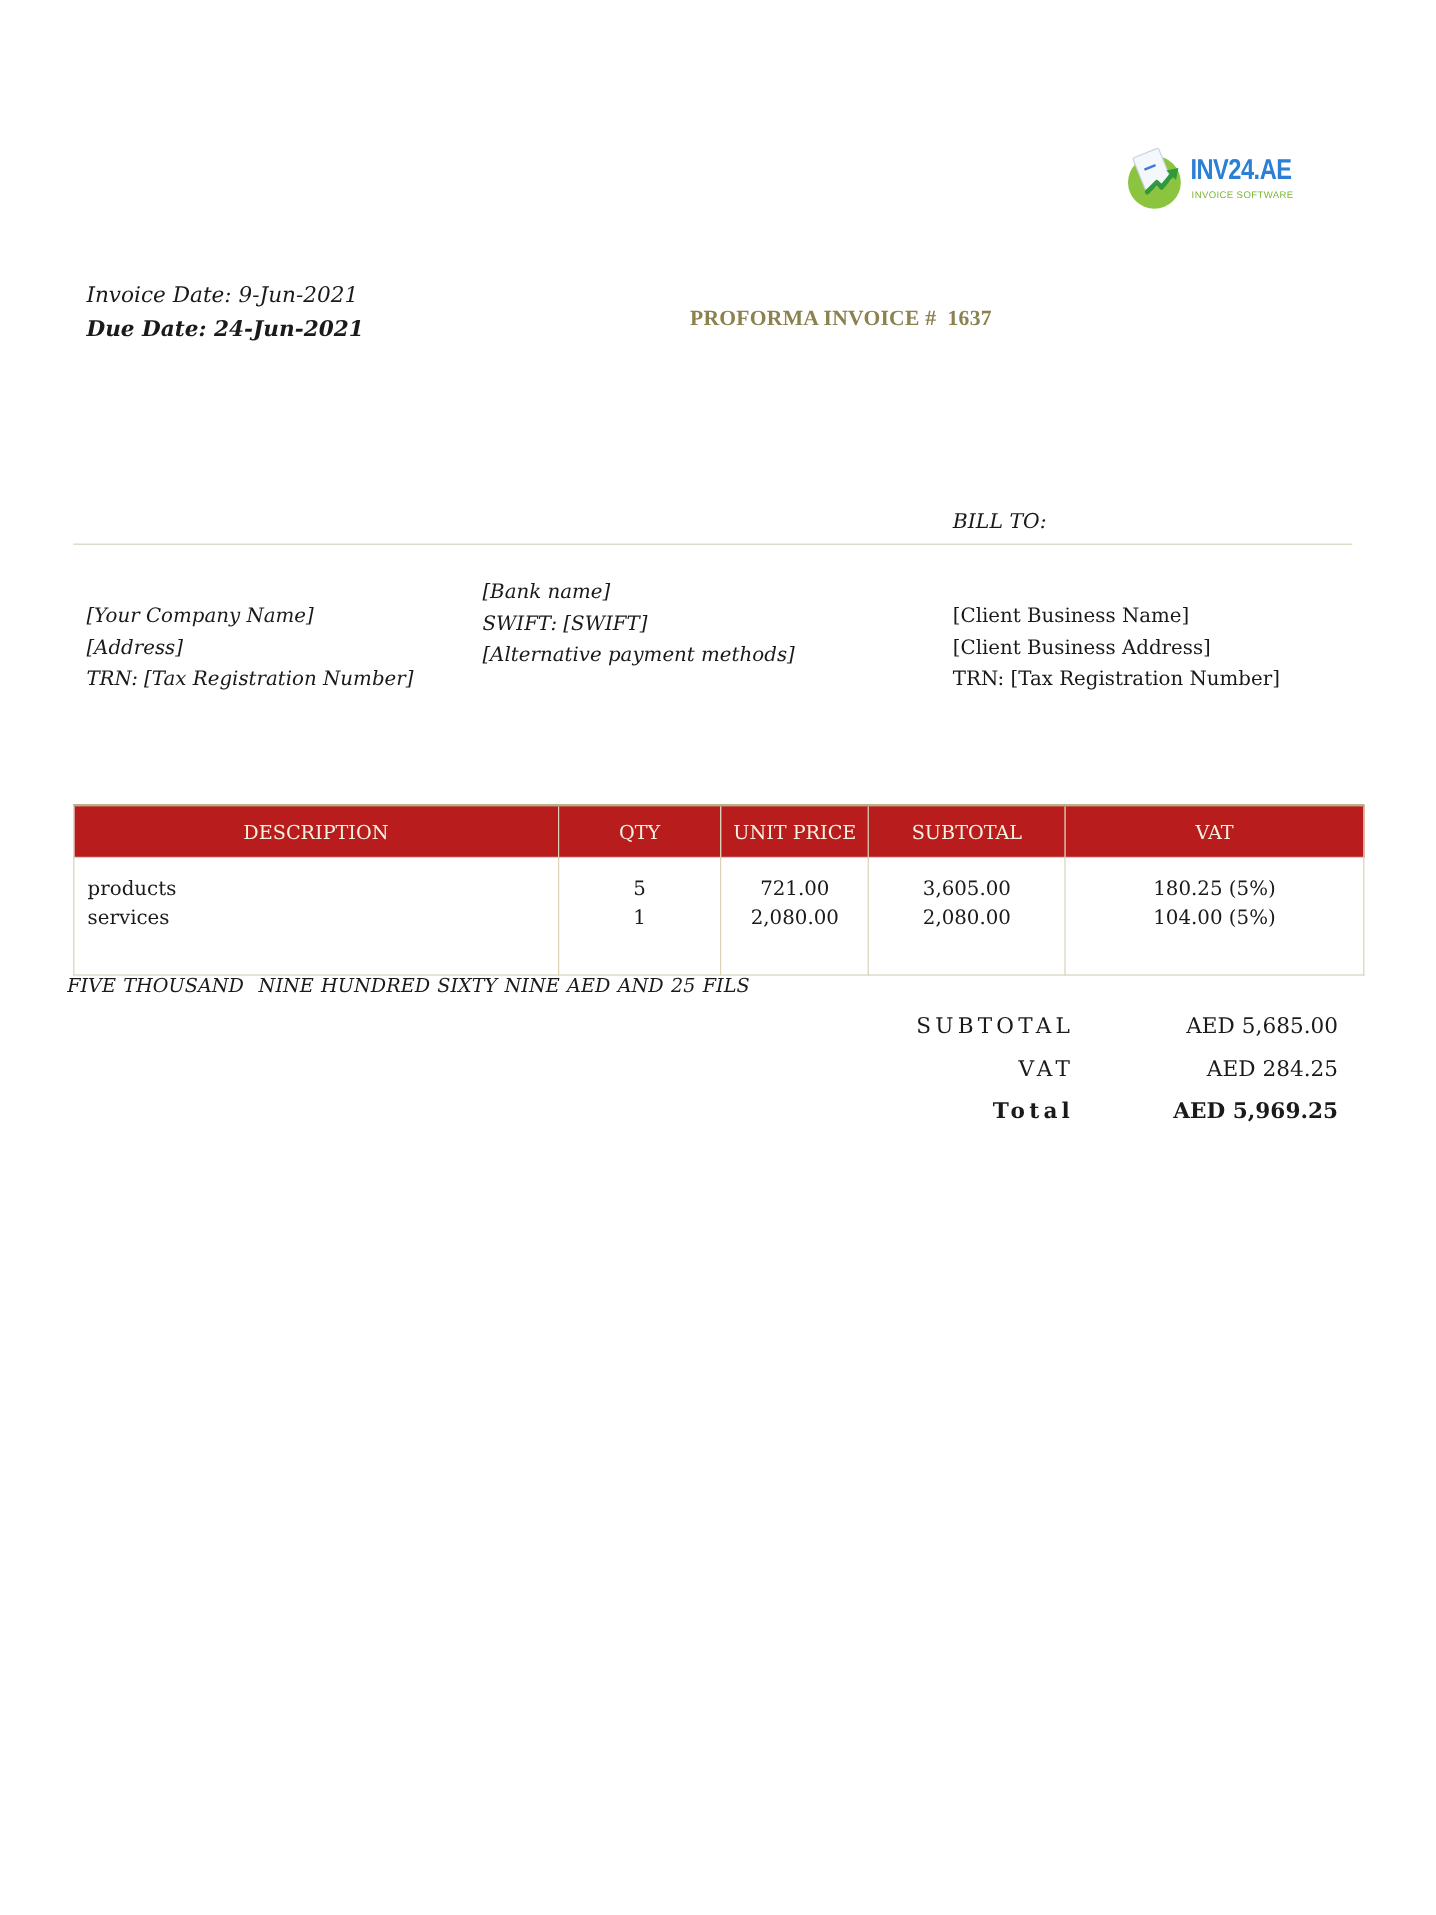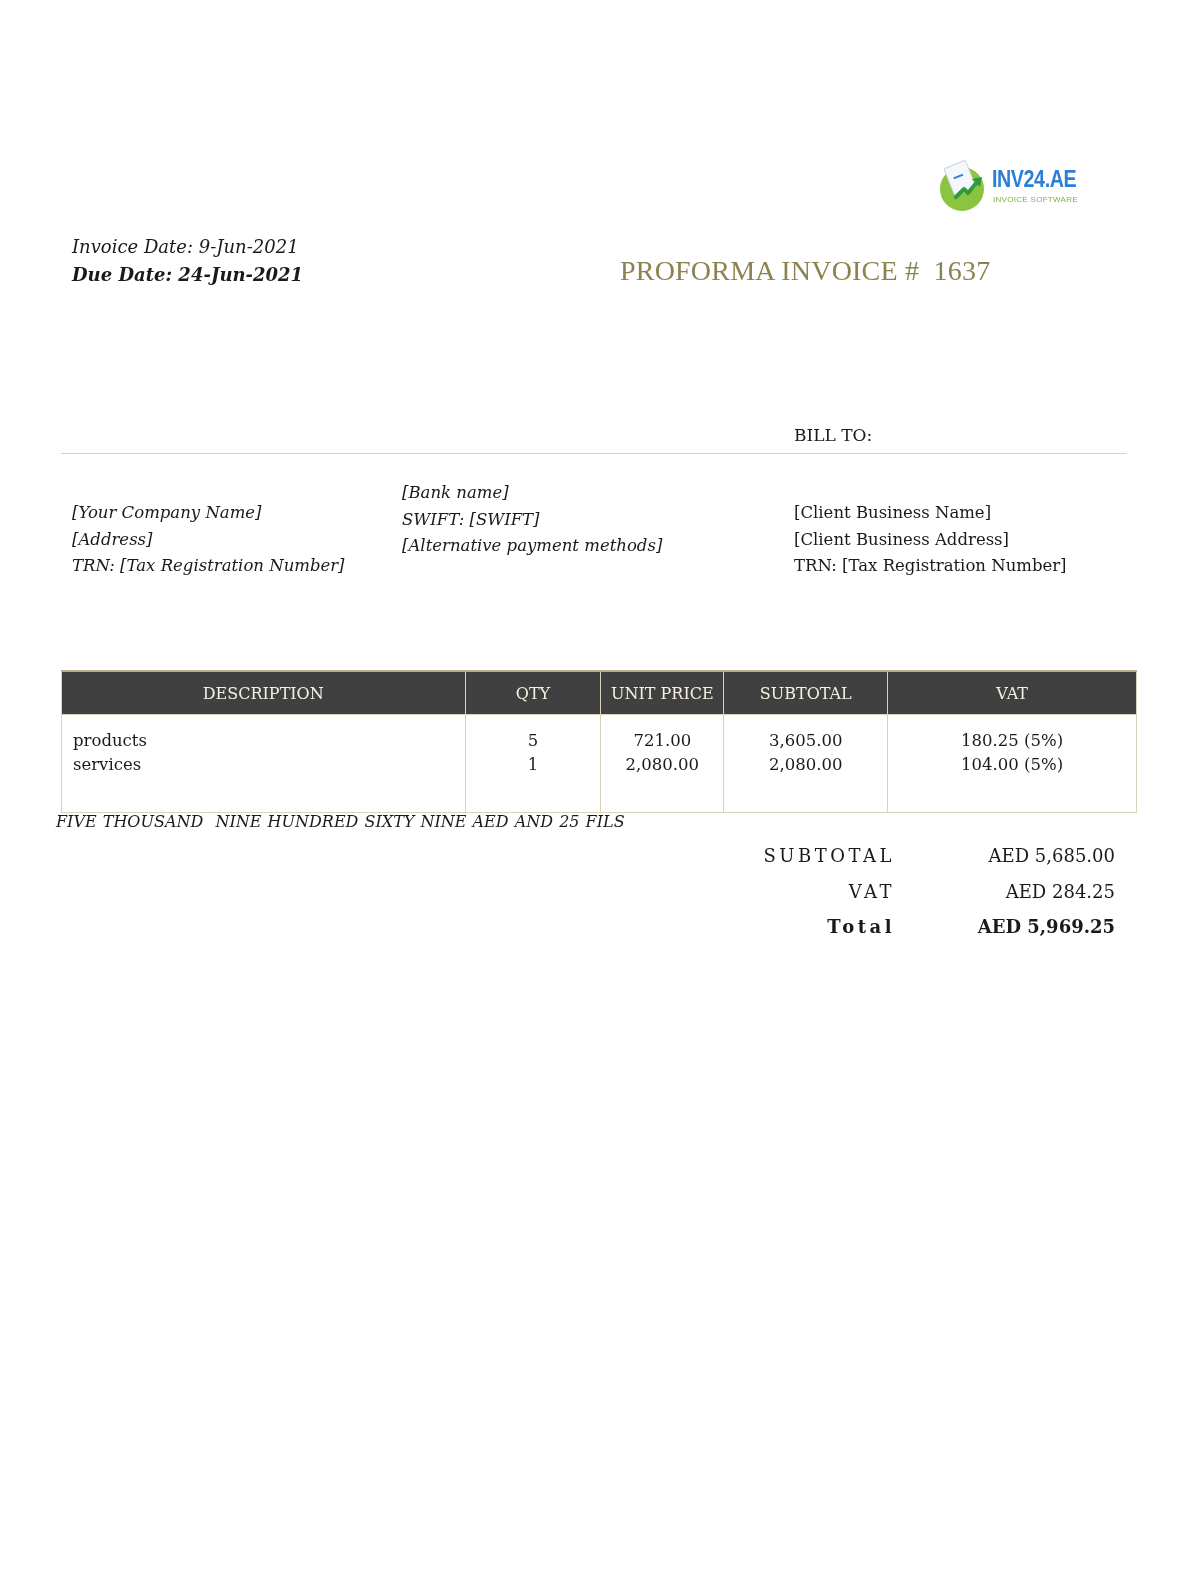--- a/index.html
+++ b/index.html
@@ -4,21 +4,21 @@
 <style>
   html, body { margin: 0; padding: 0; background: #ffffff; }
   body {
     width: 1197px; height: 1596px; position: relative; overflow: hidden;
     font-family: "DejaVu Serif", "Liberation Serif", serif;
     color: #1a1a1a;
   }
   .abs { position: absolute; }
 
   
-  .logo { left: 940px; top: 124px; width: 160px; height: 52px; margin-top: 37px; }
+  .logo { left: 940px; top: 124px; width: 160px; height: 52px; }
   .logo-circle {
     position: absolute; left: 0; top: 6px; width: 44px; height: 44px;
     border-radius: 50%; background: #8cc43f;
   }
   .logo-doc {
     position: absolute; left: 8px; top: 2px; width: 22px; height: 28px;
     background: #f4f7fb; border: 1px solid #c9d3de; transform: rotate(-22deg);
     border-radius: 2px;
   }
   .logo-doc-line {
@@ -38,44 +38,43 @@
     font-family: "Liberation Sans", "DejaVu Sans", sans-serif;
     font-size: 8px; color: #7bb537; letter-spacing: 0.3px;
   }
 
   
   .inv-date { left: 72px; top: 236px; font-style: italic; font-size: 18px; }
   .due-date { left: 72px; top: 264px; font-style: italic; font-weight: bold; font-size: 18px; }
 
   
   .title {
-    left: 575px; top: 255px; font-weight: normal; font-size: 28px;
+    left: 575px; top: 255px; font-weight: bold; font-size: 18px;
     color: #8c8250; letter-spacing: 0.2px;
     font-family: "Liberation Serif", "DejaVu Serif", serif;
-    margin-left: 45px;
   }
 
   
-  .billto { left: 794px; top: 425px; font-size: 17px; }
+  .billto { left: 794px; top: 425px; font-style: italic; font-size: 17px; }
   .sep { left: 61px; top: 453px; width: 1066px; height: 1px; background: #d8d3bf; }
 
   
   .col { font-size: 16.5px; line-height: 26.5px; }
   .col1 { left: 72px; top: 480px; font-style: italic; }
   .col2 { left: 402px; top: 480px; font-style: italic; width: 330px; }
   .col3 { left: 794px; top: 480px; }
   .b { font-weight: normal; margin-top: 20px; }
 
   
   .items {
     left: 61px; top: 670px; width: 1076px; border-collapse: collapse;
     font-size: 16.5px;
   }
   .items th {
-    background: #404040; color: #f5f1e2; font-weight: normal;
+    background: #b91c1c; color: #f5f1e2; font-weight: normal;
     height: 42px; padding: 0; text-align: center;
     border: 1px solid #d9d3b8; border-top: 2px solid #b9b08a;
     font-size: 16px;
   }
   .items td {
     border: 1px solid #d9d3b8; vertical-align: top;
     padding: 14px 10px 35px 10px; line-height: 24px; text-align: center;
     height: 44px;
   }
   .items td.desc { text-align: left; padding-left: 11px; }

